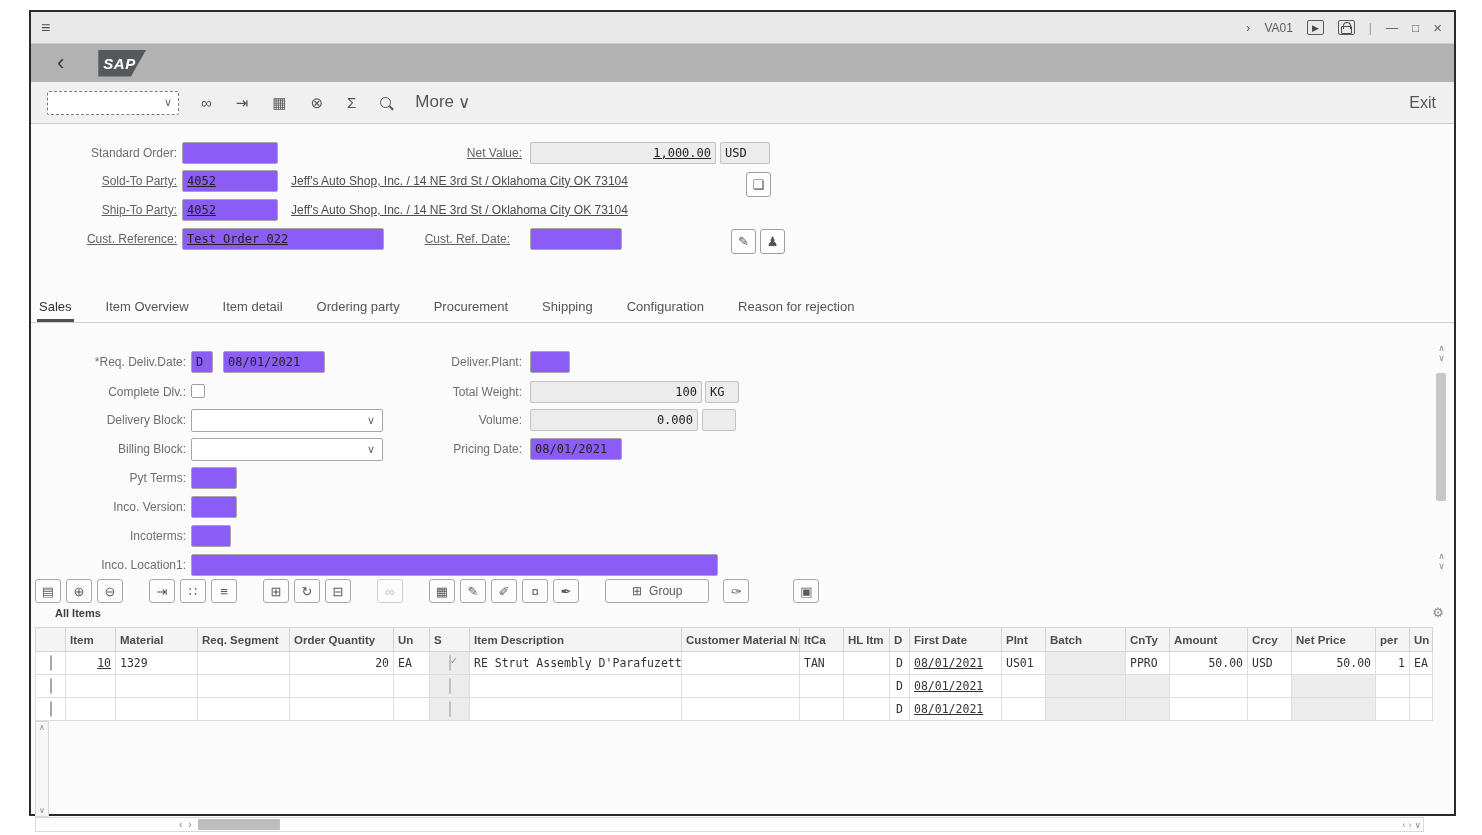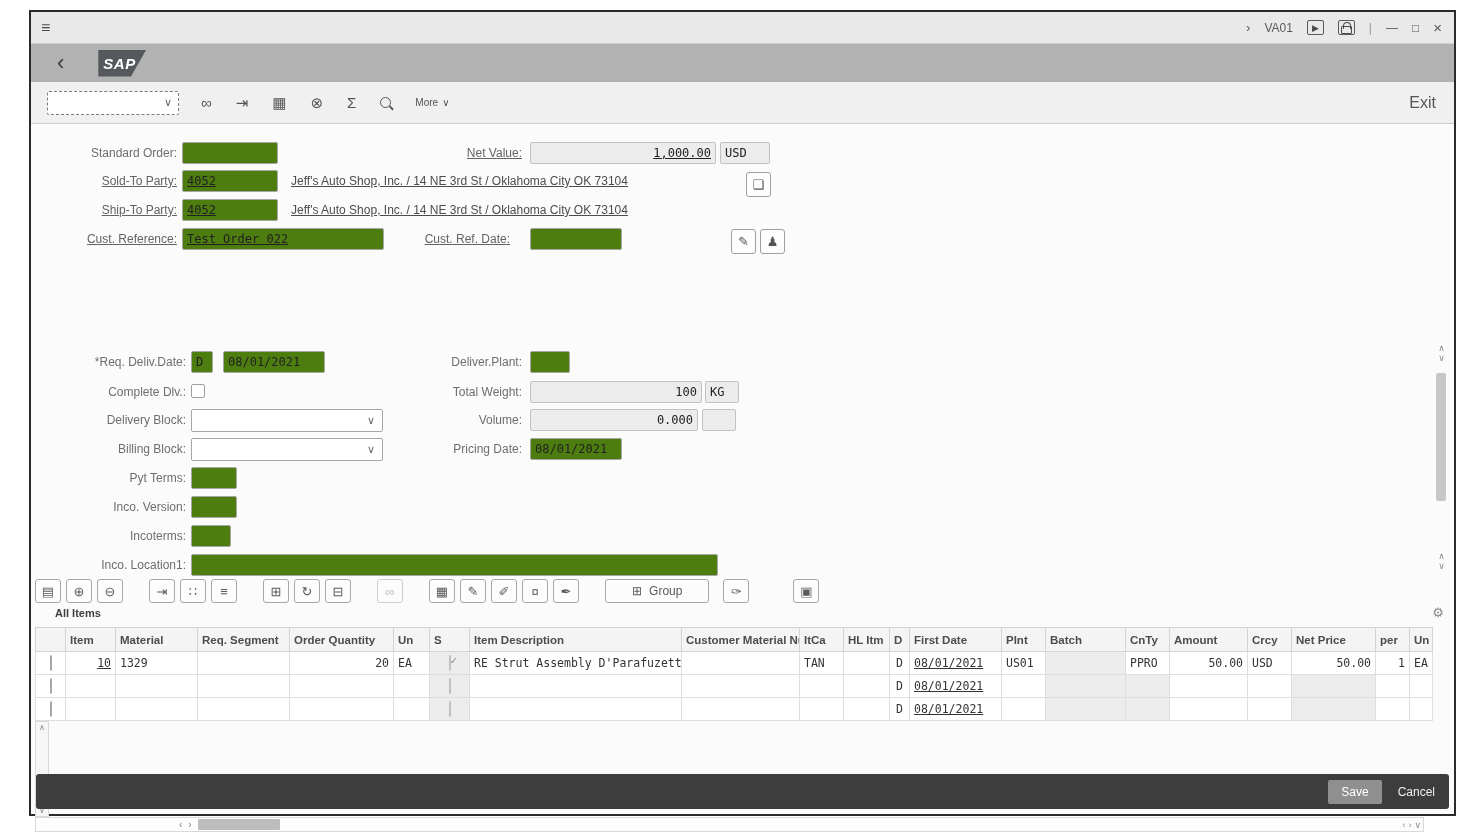--- a/index.html
+++ b/index.html
@@ -23,29 +23,29 @@
   .apptitle { position:absolute; left:0; right:0; text-align:center; color:#3c3c3c; font-size:13.5px; }
 
   
   .toolbar { position:absolute; left:0; top:70px; width:100%; height:42px; background:#f0f0f0; border-bottom:1px solid #cccccc; display:flex; align-items:center; }
   .cmdbox { margin-left:16px; width:132px; height:24px; border:1px dashed #7a7a7a; border-radius:2px; background:#fff; position:relative; cursor:text; }
   .cmdbox .caret { position:absolute; right:6px; top:4px; color:#666; font-size:11px; }
   .tool-ics { display:flex; align-items:center; gap:24px; margin-left:22px; color:#555; font-size:15px; }
   .tool-ics .ic { cursor:pointer; line-height:1; }
   .mag { position:relative; width:11px; height:11px; border:1.5px solid #555; border-radius:50%; display:inline-block; }
   .mag::after { content:""; position:absolute; width:5px; height:1.5px; background:#555; transform:rotate(45deg); right:-4px; bottom:-1px; }
-  .more { font-size:10px; color:#555; display:flex; gap:4px; align-items:center; cursor:pointer; }
+  .more { font-size:17px; color:#555; display:flex; gap:4px; align-items:flex-start; cursor:pointer; }
   .exit { margin-left:auto; padding-right:18px; color:#555; font-size:16px; cursor:pointer; }
 
   
   .hform { position:absolute; left:0; top:112px; width:100%; height:160px; }
   .hrow { position:absolute; height:22px; }
   .lbl { position:absolute; color:#6e6e6e; font-size:12px; text-align:right; line-height:22px; white-space:nowrap; }
   .lbl.u { text-decoration:underline; color:#636363; }
-  input.fld { position:absolute; height:22px; border:1px solid #a6a6a6; border-radius:2px; background:#4d7c0f; font-family:"DejaVu Sans Mono", monospace; font-size:12px; color:#222; padding:0 4px; outline:none; }
+  input.fld { position:absolute; height:22px; border:1px solid #a6a6a6; border-radius:2px; background:#8b5cf6; font-family:"DejaVu Sans Mono", monospace; font-size:12px; color:#222; padding:0 4px; outline:none; }
   input.fld.u { text-decoration:underline; }
   input.fld.ro { background:#ececec; border-color:#c2c2c2; }
   input.fld.num { text-align:right; }
   .linktxt { position:absolute; font-size:12px; color:#4c4c4c; text-decoration:underline; line-height:22px; white-space:nowrap; cursor:pointer; }
   .icbtn { position:absolute; width:25px; height:25px; border:1px solid #9f9f9f; border-radius:3px; background:#fdfdfd; color:#555; display:flex; align-items:center; justify-content:center; font-size:13px; cursor:pointer; }
 
   
   .tabstrip { position:absolute; left:0; top:278px; width:100%; height:33px; border-bottom:1px solid #cfcfcf; display:flex; align-items:flex-end; gap:30px; padding:0 0 0 6px; }
   .tab { font-size:13px; color:#555; padding:6px 2px 8px 2px; cursor:pointer; position:relative; white-space:nowrap; }
   .tab.active { color:#2f2f2f; }
@@ -161,20 +161,30 @@
     <div class="hrow" style="top:104px;">
       <span class="lbl u" style="left:26px; width:120px;">Cust. Reference:</span>
       <input class="fld u" style="left: 151px; top: 0px; width: 202px;" value="Test Order 022">
       <span class="lbl u" style="left:368px; width:111px;">Cust. Ref. Date:</span>
       <input class="fld" style="left: 499px; top: 0px; width: 92px;" value="">
       <span class="icbtn" style="left:700px; top:1px;">✎</span>
       <span class="icbtn" style="left:729px; top:1px;">♟</span>
     </div>
   </div>
 
+  <div class="tabstrip">
+    <span class="tab active">Sales</span>
+    <span class="tab">Item Overview</span>
+    <span class="tab">Item detail</span>
+    <span class="tab">Ordering party</span>
+    <span class="tab">Procurement</span>
+    <span class="tab">Shipping</span>
+    <span class="tab">Configuration</span>
+    <span class="tab">Reason for rejection</span>
+  </div>
 
   <div class="tabcontent">
     <div class="hrow" style="top:28px;">
       <span class="lbl" style="left:25px; width:130px;">*Req. Deliv.Date:</span>
       <input class="fld" style="left: 160px; top: 0px; width: 22px;" value="D">
       <input class="fld" style="left: 192px; top: 0px; width: 102px;" value="08/01/2021">
       <span class="lbl" style="left:391px; width:100px;">Deliver.Plant:</span>
       <input class="fld" style="left: 499px; top: 0px; width: 40px;" value="">
     </div>
     <div class="hrow" style="top:58px;">
@@ -403,18 +413,14 @@
       <span class="btn">›</span>
       <span class="hthumb"></span>
       <span class="hsb-right">
         <span>‹</span>
         <span>›</span>
         <span>∨</span>
       </span>
     </div>
   </div>
 
-  <div class="footer">
-    <button class="savebtn">Save</button>
-    <button class="cancelbtn">Cancel</button>
-  </div>
 
 </div>
 
 </body></html>

